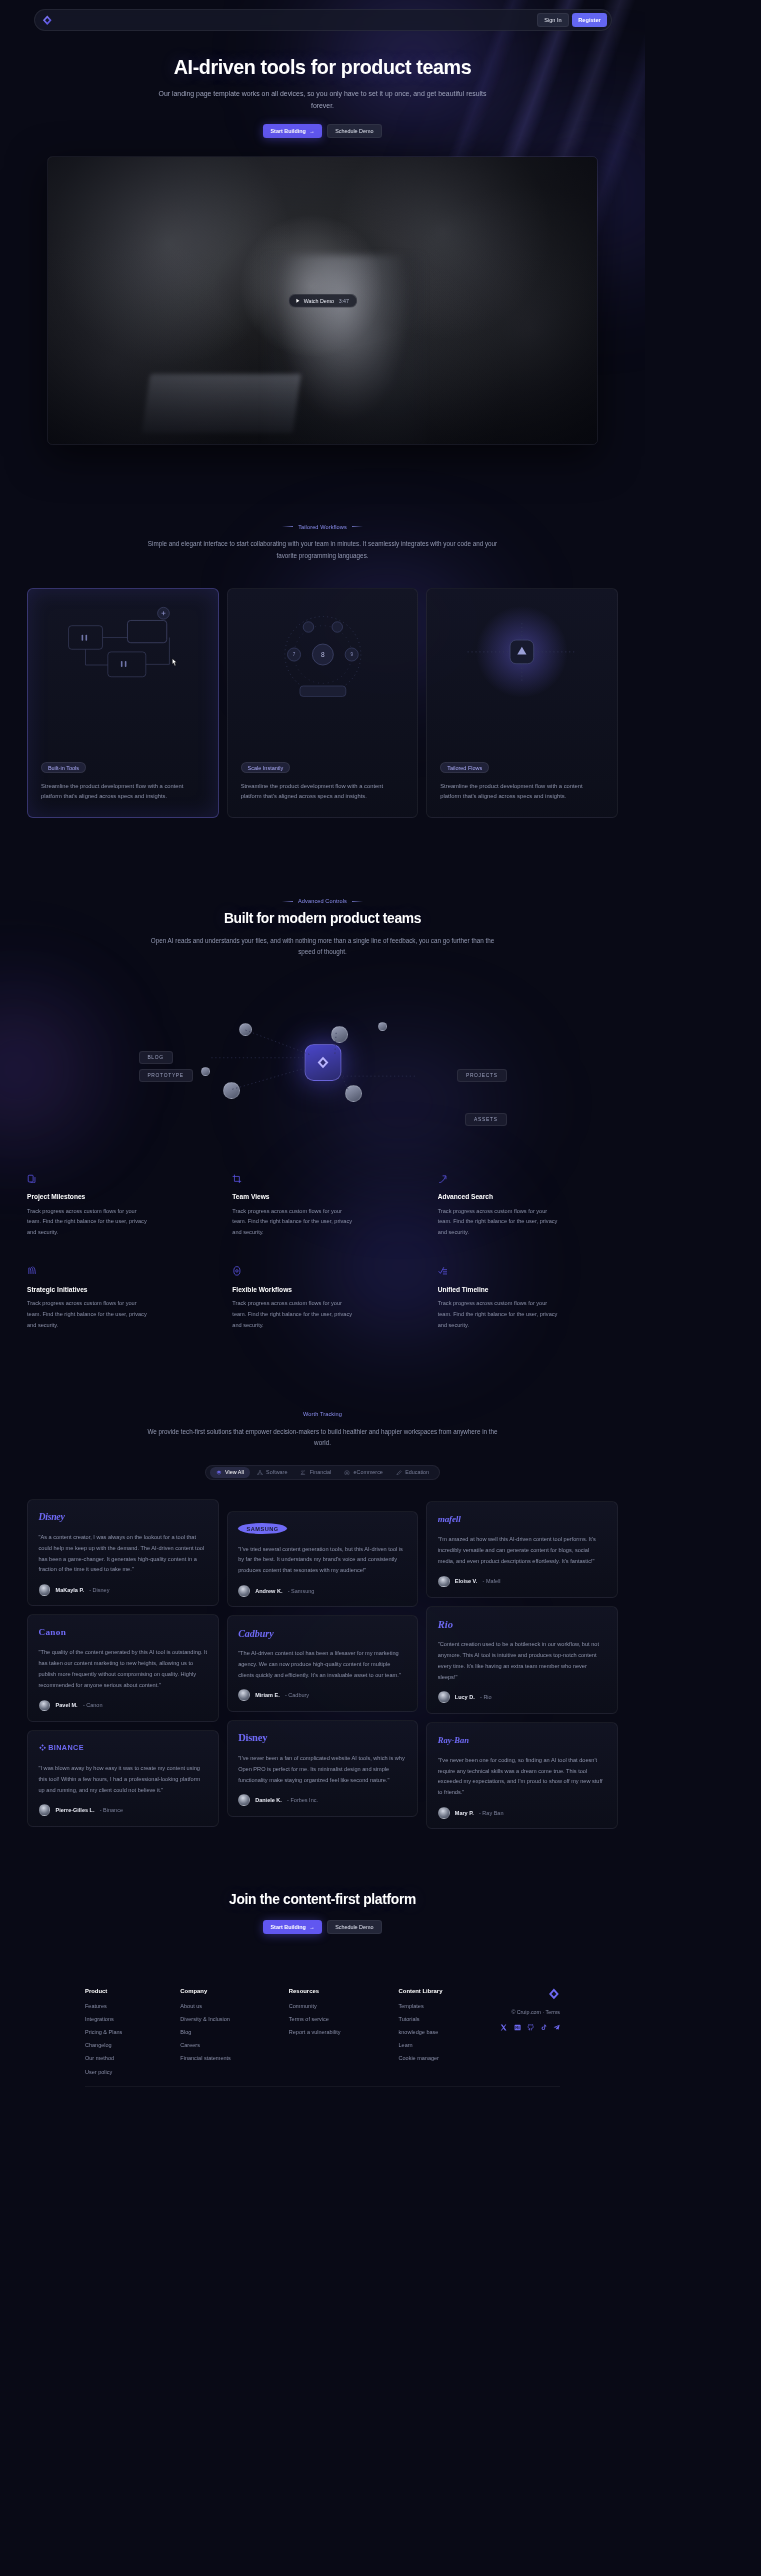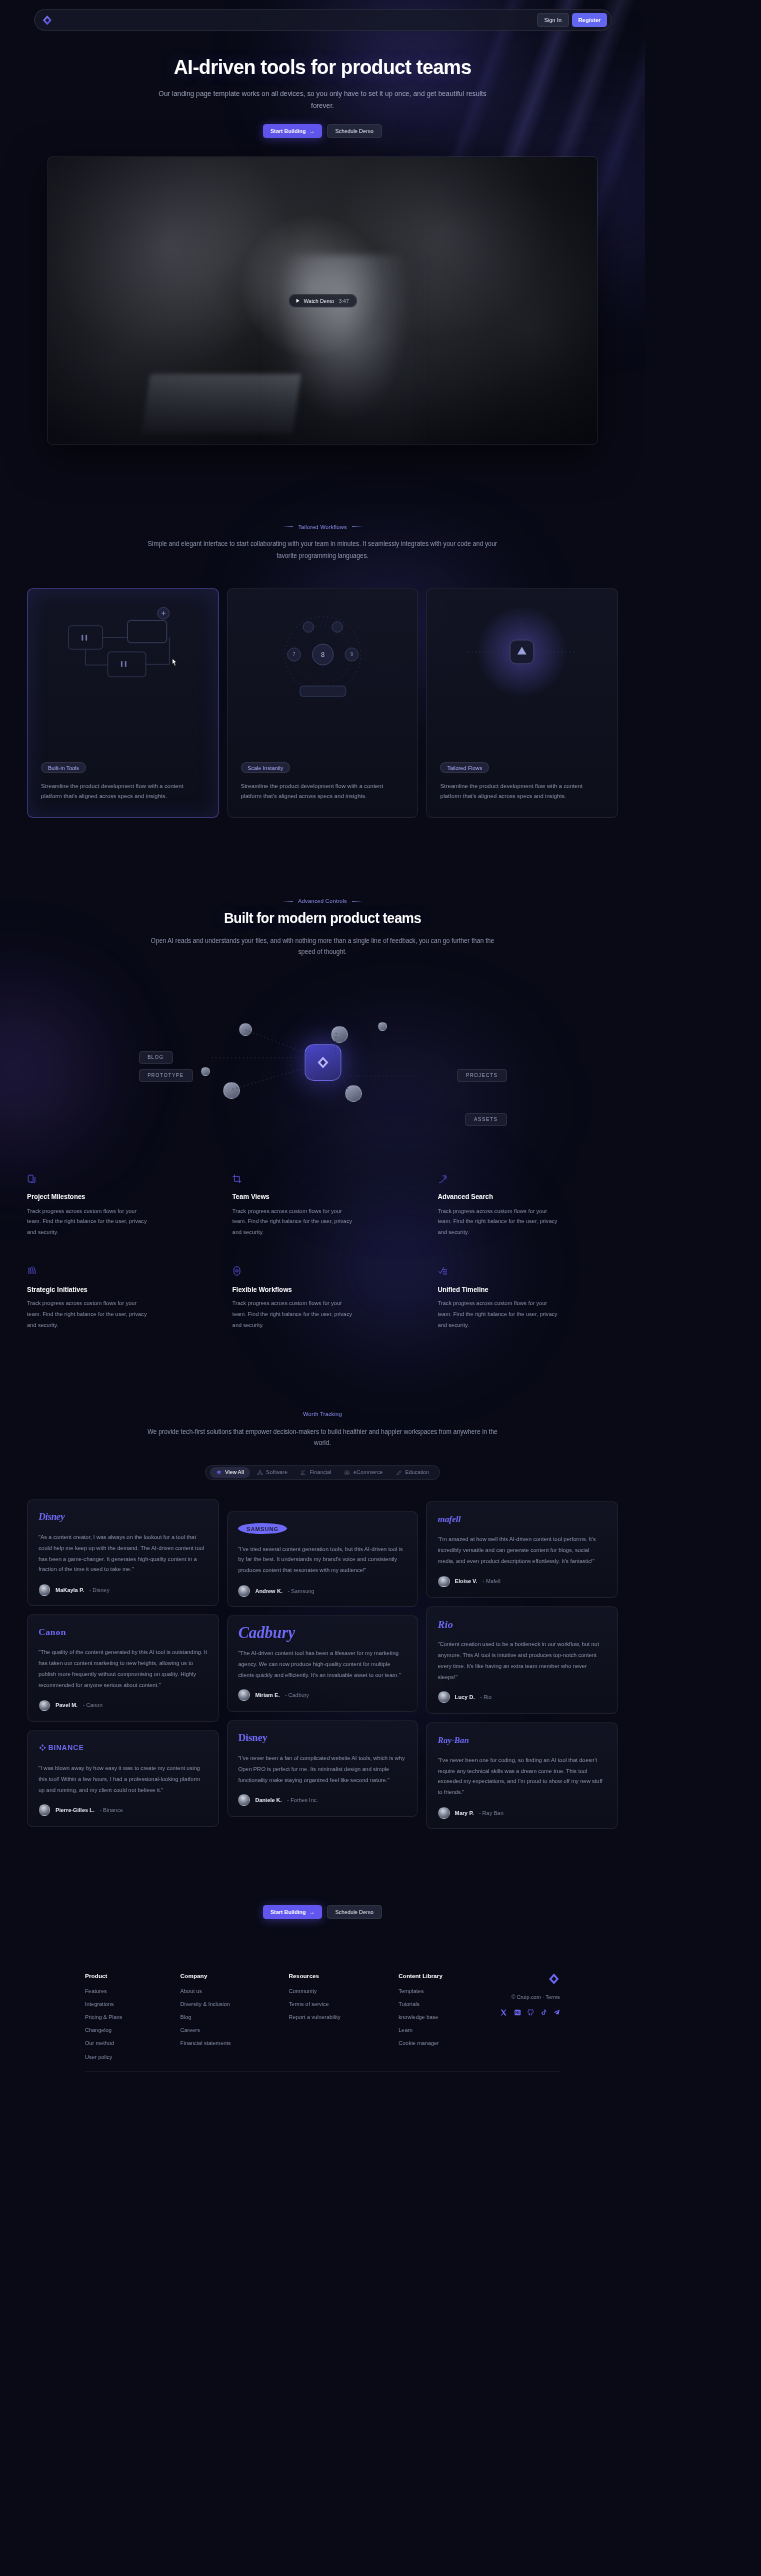--- a/index.html
+++ b/index.html
@@ -538,21 +538,21 @@
         </div>
         <p class="tquote">"I've tried several content generation tools, but this AI-driven tool is by far the best. It understands my brand's voice and consistently produces content that resonates with my audience!"</p>
         <div class="tauthor">
           <span class="tavatar"></span>
           <span class="tname">Andrew K.</span>
           <span class="tco2">- Samsung</span>
         </div>
       </div>
       <div class="tcard">
         <div class="brand">
-          <span class="brand-txt" style="font-family:'Liberation Serif',serif;font-style:italic;font-size:16px;text-align:right;">Cadbury</span>
+          <span class="brand-txt" style="font-family:'Liberation Serif',serif;font-style:italic;font-size:10px;text-align:right;">Cadbury</span>
         </div>
         <p class="tquote">"The AI-driven content tool has been a lifesaver for my marketing agency. We can now produce high-quality content for multiple clients quickly and efficiently. It's an invaluable asset to our team."</p>
         <div class="tauthor">
           <span class="tavatar"></span>
           <span class="tname">Miriam E.</span>
           <span class="tco2">- Cadbury</span>
         </div>
       </div>
       <div class="tcard">
         <div class="brand">
@@ -598,20 +598,21 @@
         <div class="tauthor">
           <span class="tavatar"></span>
           <span class="tname">Mary P.</span>
           <span class="tco2">- Ray Ban</span>
         </div>
       </div>
     </div>
   </div>
 
   <div class="cta">
+    <h2>Join the content-first platform</h2>
     <div class="cta-btns">
       <button class="btn btn-primary">
         <span>Start Building</span>
         <span class="arr">→</span>
       </button>
       <button class="btn btn-ghost">Schedule Demo</button>
     </div>
   </div>
 
   <div class="footer">

